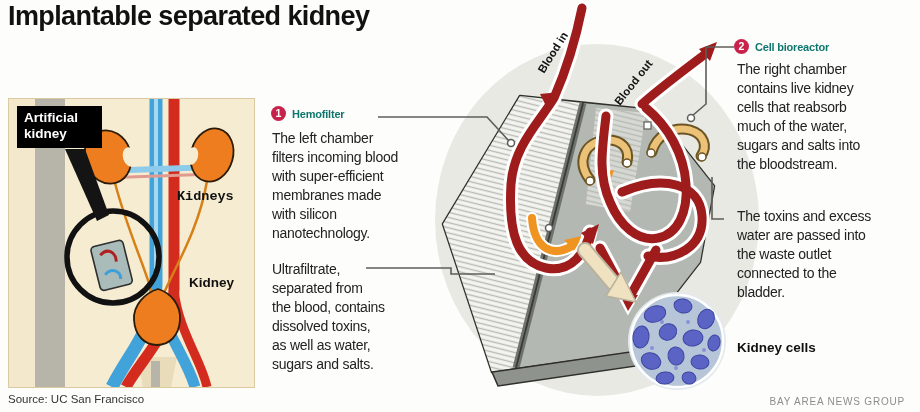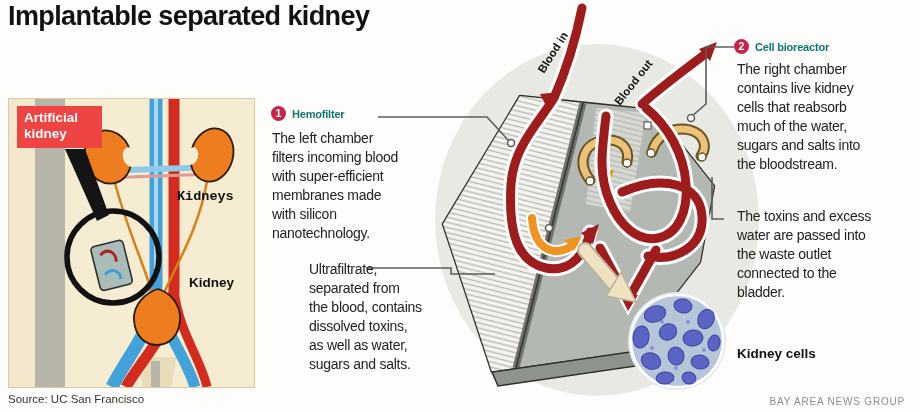--- a/index.html
+++ b/index.html
@@ -8,37 +8,37 @@
     background:#fdfdfb;
     font-family:"Liberation Sans","DejaVu Sans",sans-serif;
     color:#1a1a1a;
   }
   .abs{position:absolute;}
   .pre{white-space:pre-line;}
   #title{left:8px;top:1px;font-size:27px;font-weight:bold;letter-spacing:-0.6px;color:#111;z-index:3;}
   #intro{left:8px;top:39px;width:460px;font-size:13.5px;line-height:17px;letter-spacing:-0.2px;color:#222;z-index:3;}
   
   #body-panel{left:8px;top:98px;width:247px;height:290px;background:#e9dcba;border:1px solid #d9caa2;box-sizing:border-box;z-index:2;}
-  #callout-box{left:8px;top:7px;width:72px;background:#ef4444;color:#fff;font-size:13.5px;font-weight:bold;line-height:16px;padding:4px 6px 6px 7px;z-index:4;}
+  #callout-box{left:8px;top:7px;width:72px;background:#000000;color:#fff;font-size:13.5px;font-weight:bold;line-height:16px;padding:4px 6px 6px 7px;z-index:4;}
   .panel-label{font-size:13.5px;font-weight:bold;color:#111;z-index:4;}
   #label-kidneys{left:168px;top:90px;font-family:Liberation Mono, monospace;}
   #label-bladder{left:180px;top:176px;}
   
   .head-row{display:flex;align-items:center;gap:6px;z-index:3;}
   .num-badge{width:15px;height:15px;border-radius:50%;background:#c7234a;color:#fff;
     font-size:10.5px;font-weight:bold;text-align:center;line-height:15px;flex:0 0 15px;}
   .head-label{font-size:11px;font-weight:bold;letter-spacing:-0.2px;color:#0f766e;}
   .para{font-size:14px;line-height:19px;letter-spacing:-0.25px;color:#222;z-index:3;}
   #hemo-head{left:271px;top:106px;}
   #hemo-p1{left:272px;top:129px;width:170px;}
-  #hemo-p2{left:272px;top:260px;width:170px;margin-left:37px;}
+  #hemo-p2{left:272px;top:260px;width:170px;}
   #bio-head{left:734px;top:39px;}
   #bio-p1{left:737px;top:60px;width:178px;}
   #bio-p2{left:737px;top:207px;width:180px;}
-  #kidney-cells-label{left:737px;top:340px;font-size:13.5px;font-weight:bold;color:#111;z-index:3;margin-top:6px;}
+  #kidney-cells-label{left:737px;top:340px;font-size:13.5px;font-weight:bold;color:#111;z-index:3;}
   #source{left:8px;top:393px;font-size:11.5px;color:#333;z-index:3;}
   #credit{right:15px;top:396px;font-size:10px;letter-spacing:0.8px;color:#8d8d89;z-index:3;}
   #center-art{left:0;top:0;z-index:1;pointer-events:none;}
   #body-art{position:absolute;left:0;top:0;}
   svg text{font-family:"Liberation Sans","DejaVu Sans",sans-serif;}
 </style>
 </head>
 <body>
 
 <div id="canvas">

